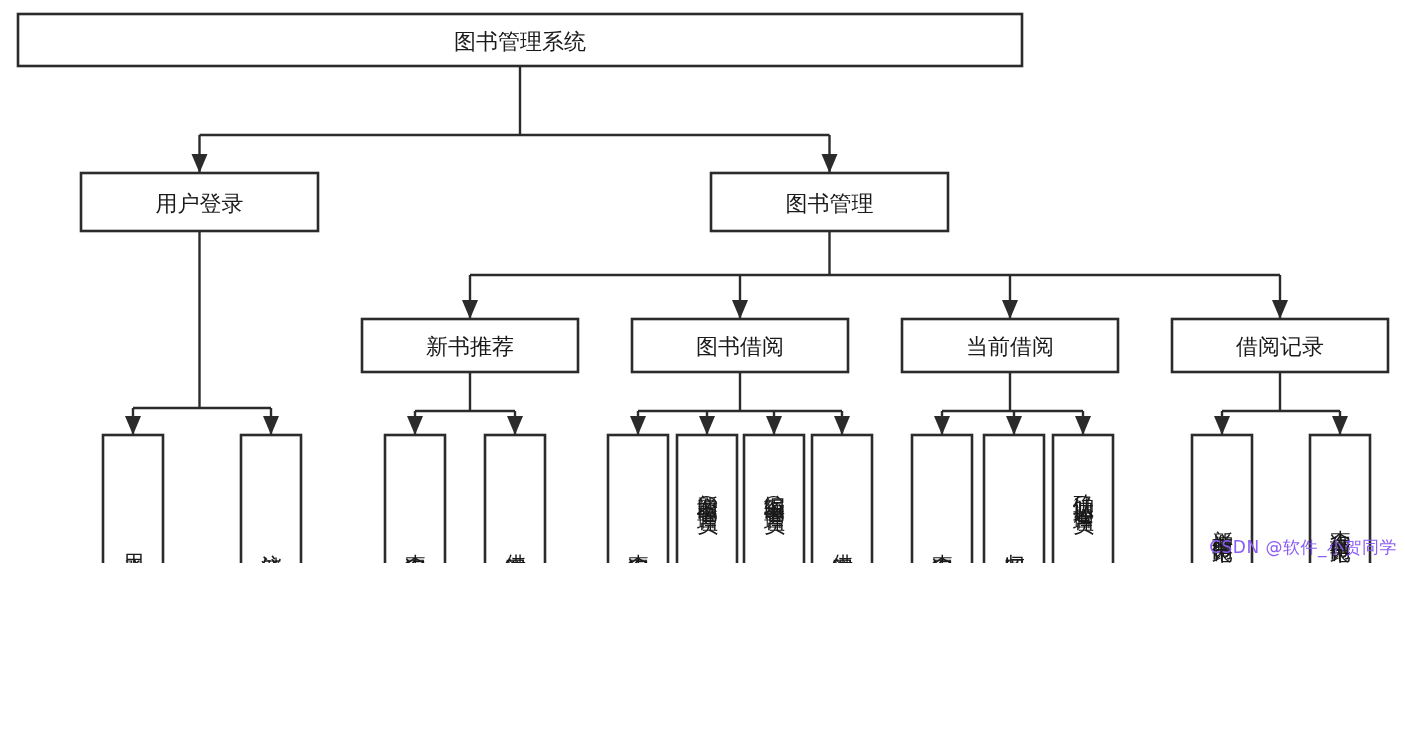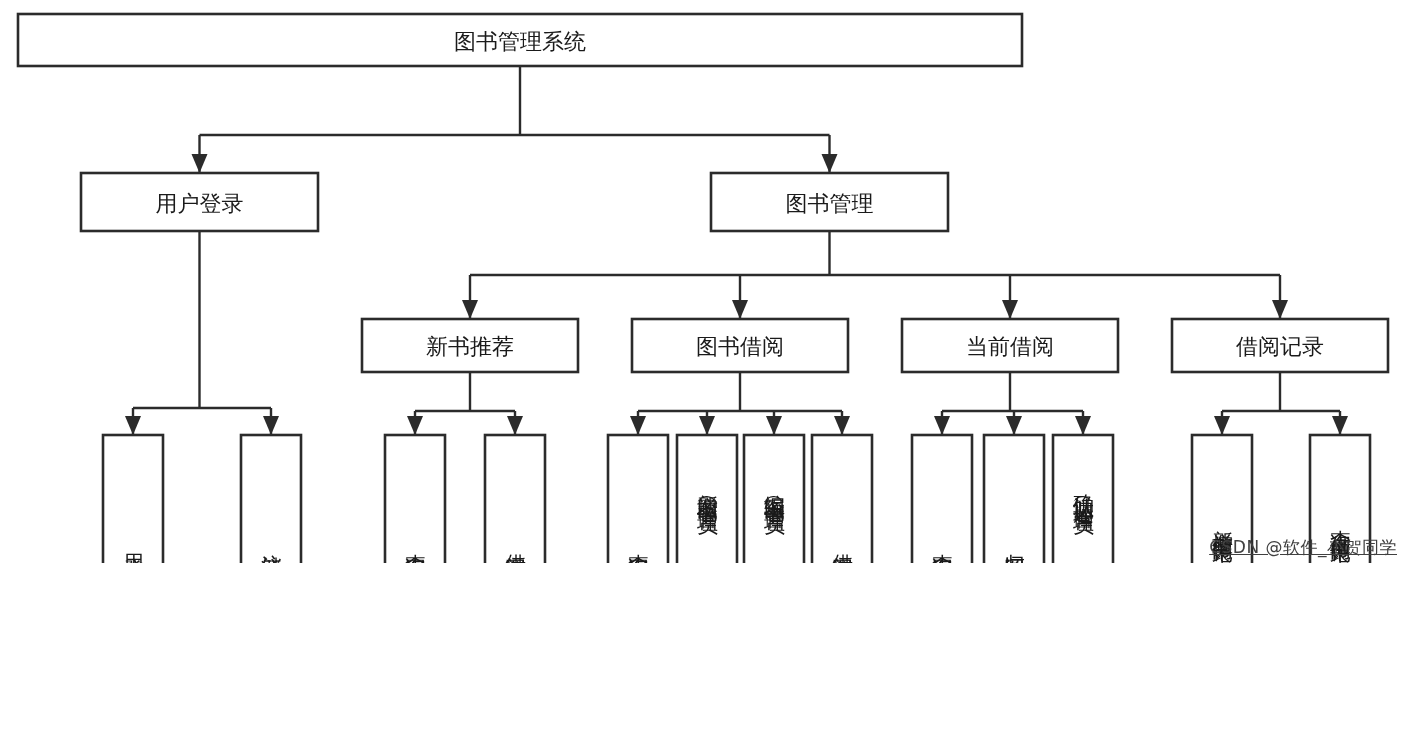--- a/index.html
+++ b/index.html
@@ -73,24 +73,23 @@
     letter-spacing: 3px;
     color: #1a1a1a;
     white-space: nowrap;
   }
   .watermark {
     position: absolute;
     right: 8px;
     bottom: 4px;
     font-family: "DejaVu Sans", "Liberation Sans", sans-serif;
     font-size: 17px;
-    color: #404040;
+    color: #8b5cf6;
     white-space: nowrap;
     letter-spacing: 0.5px;
-    text-decoration: underline;
   }
 </style>
 </head>
 <body>
 
 <div id="canvas">
 
   <svg class="diagram" viewBox="0 0 1405 747">
     <g id="edges-layer">
         <line x1="520" y1="66" x2="520" y2="135" class="edge"></line>

